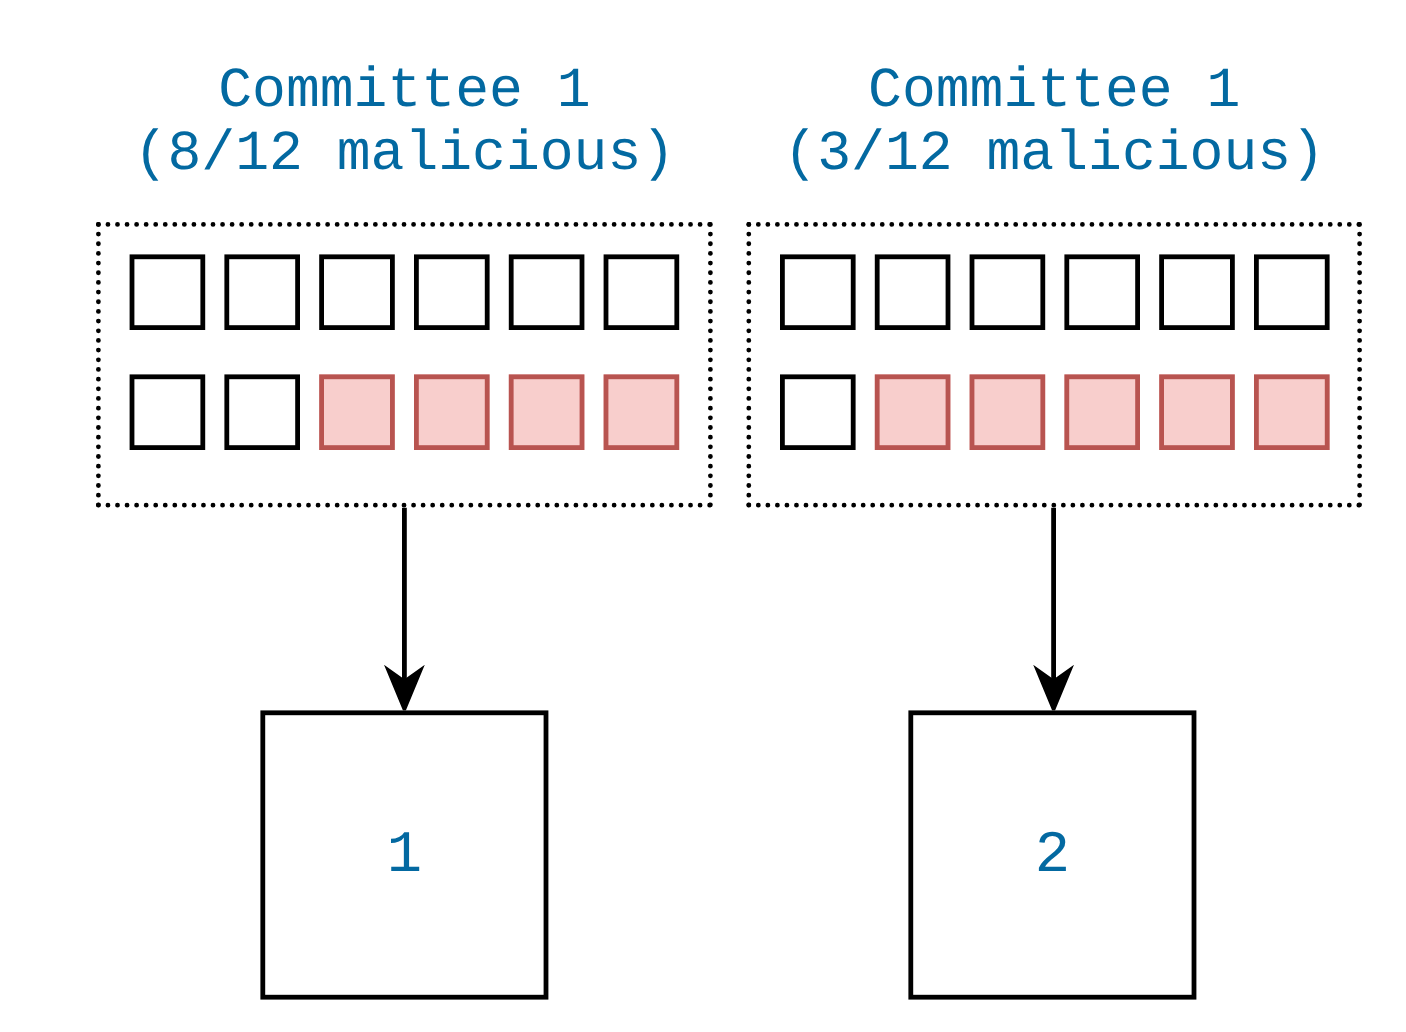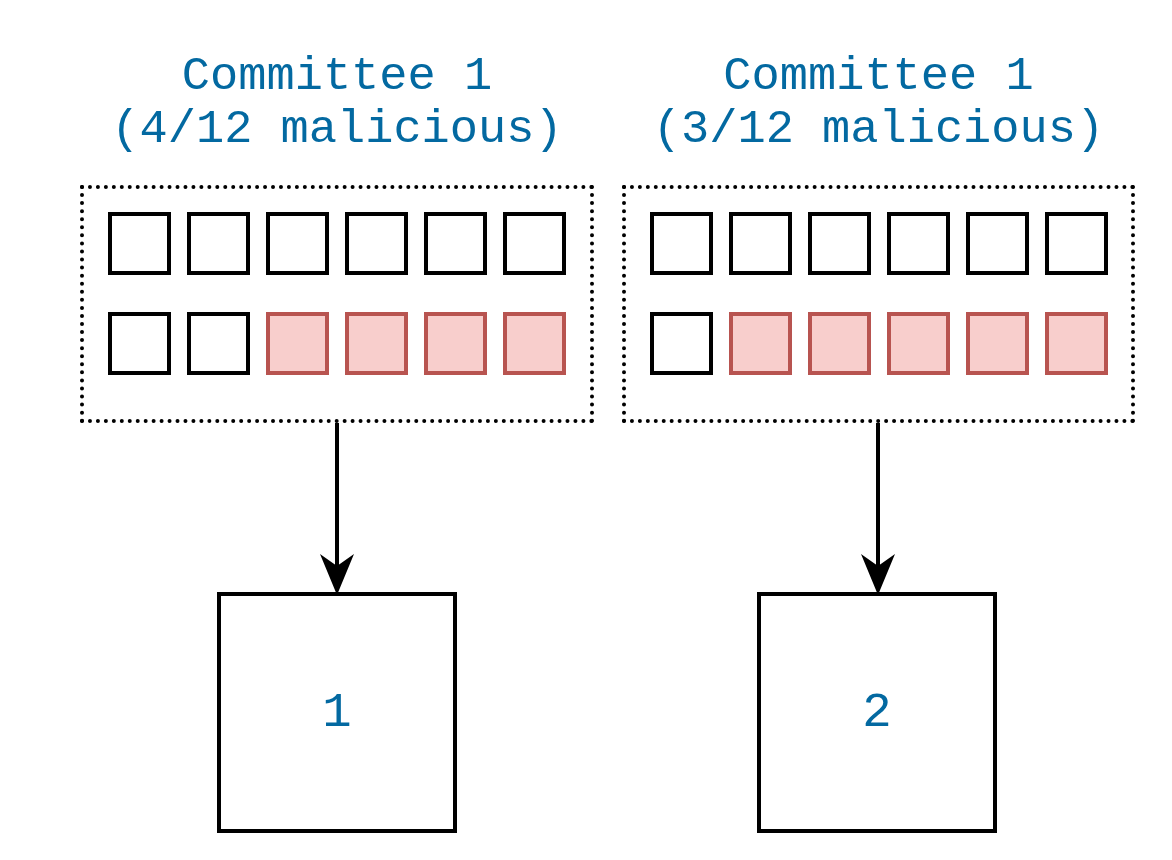--- a/index.html
+++ b/index.html
@@ -79,21 +79,21 @@
   .arrow-1 { left: 858px; }
   .node-1  { left: 757px; }
 </style>
 </head>
 <body>
 
 <div class="canvas">
 
   <div class="committee-title title-0">
     <span class="line">Committee 1</span>
-    <span class="line">(4/12 malicious)</span>
+    <span class="line">(8/12 malicious)</span>
   </div>
   <div class="pool pool-0" style="grid-template-columns: repeat(6, 63px);">
       <div class="member"></div>
       <div class="member"></div>
       <div class="member"></div>
       <div class="member"></div>
       <div class="member"></div>
       <div class="member"></div>
       <div class="member"></div>
       <div class="member"></div>

